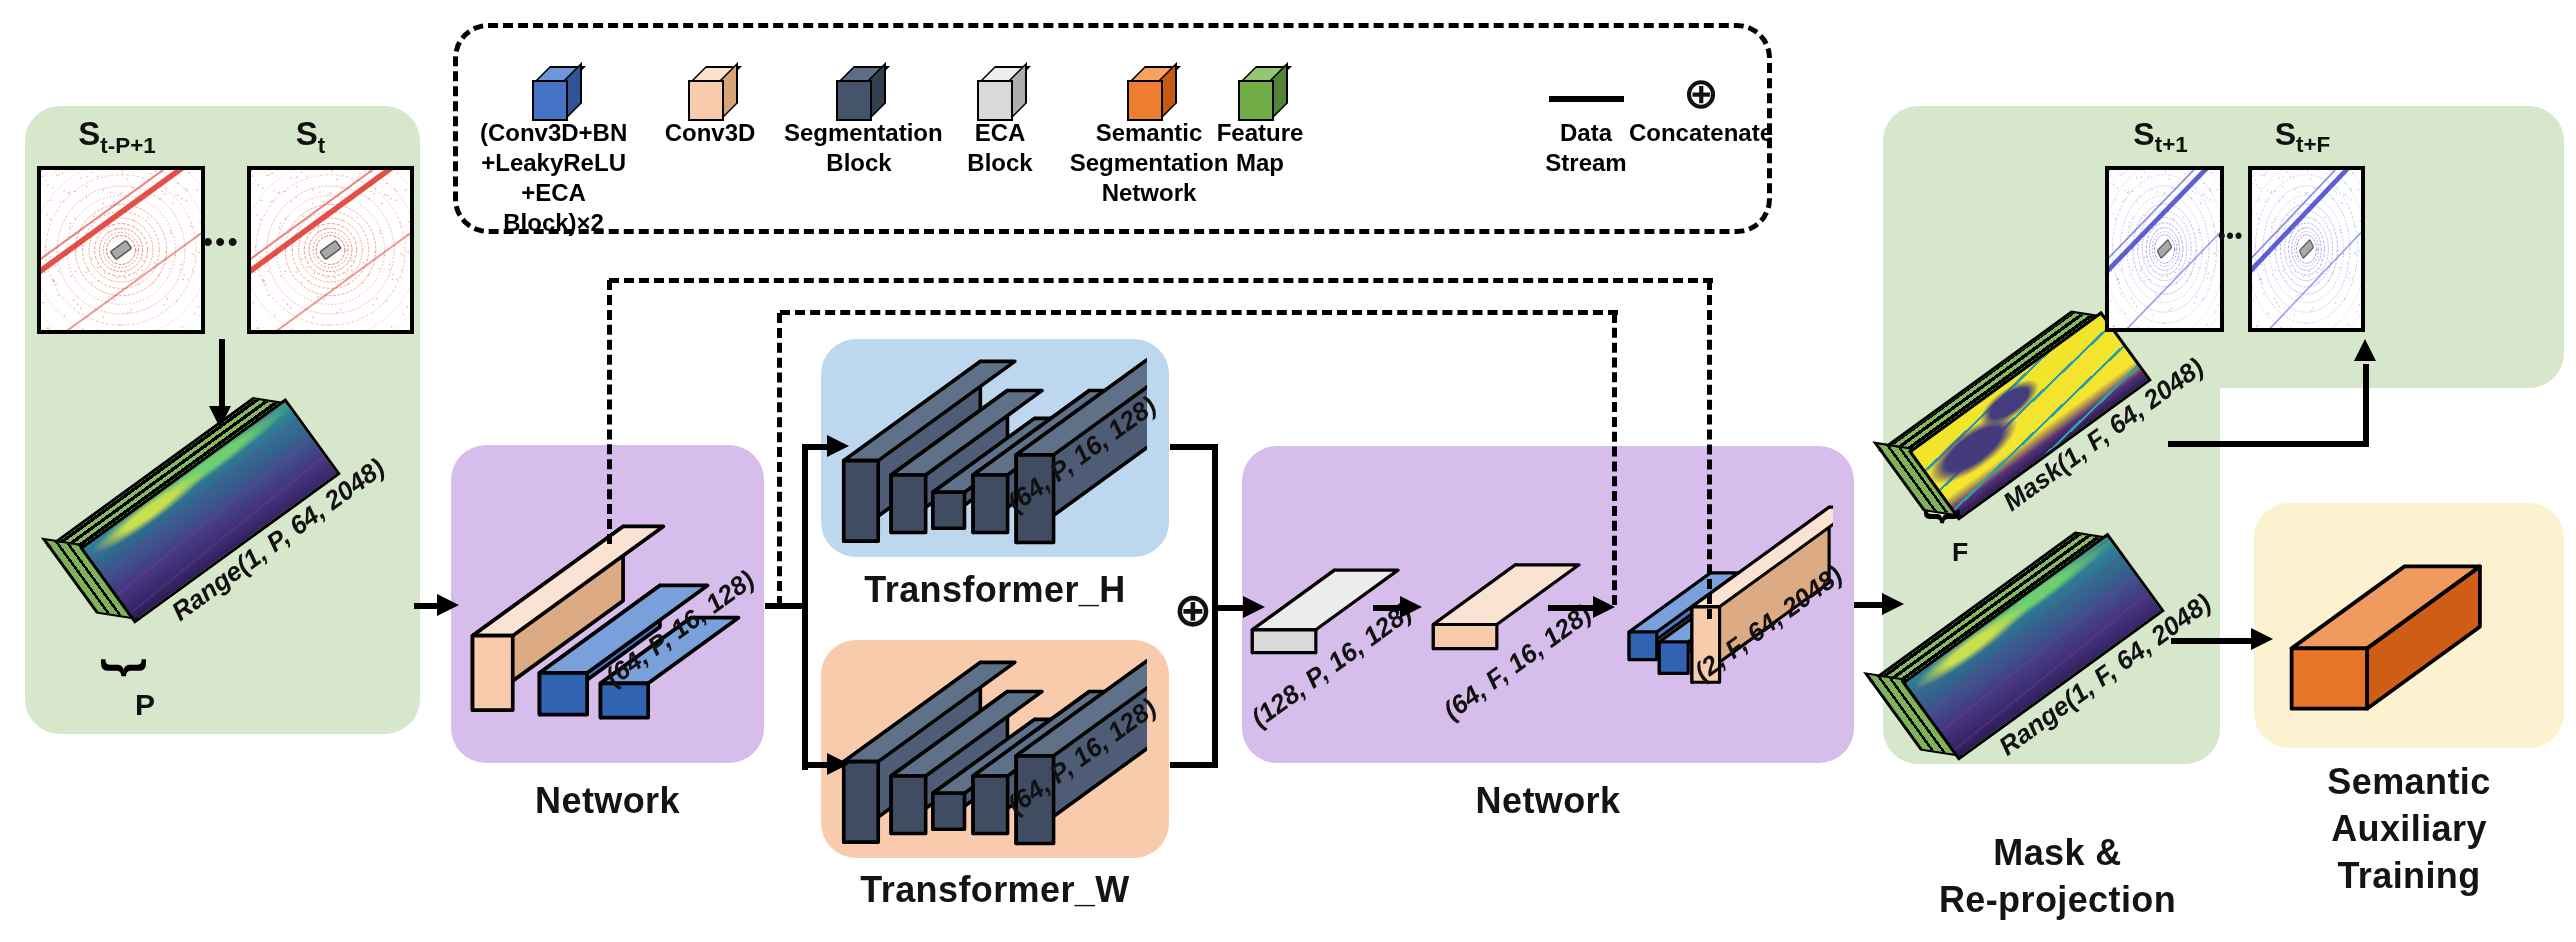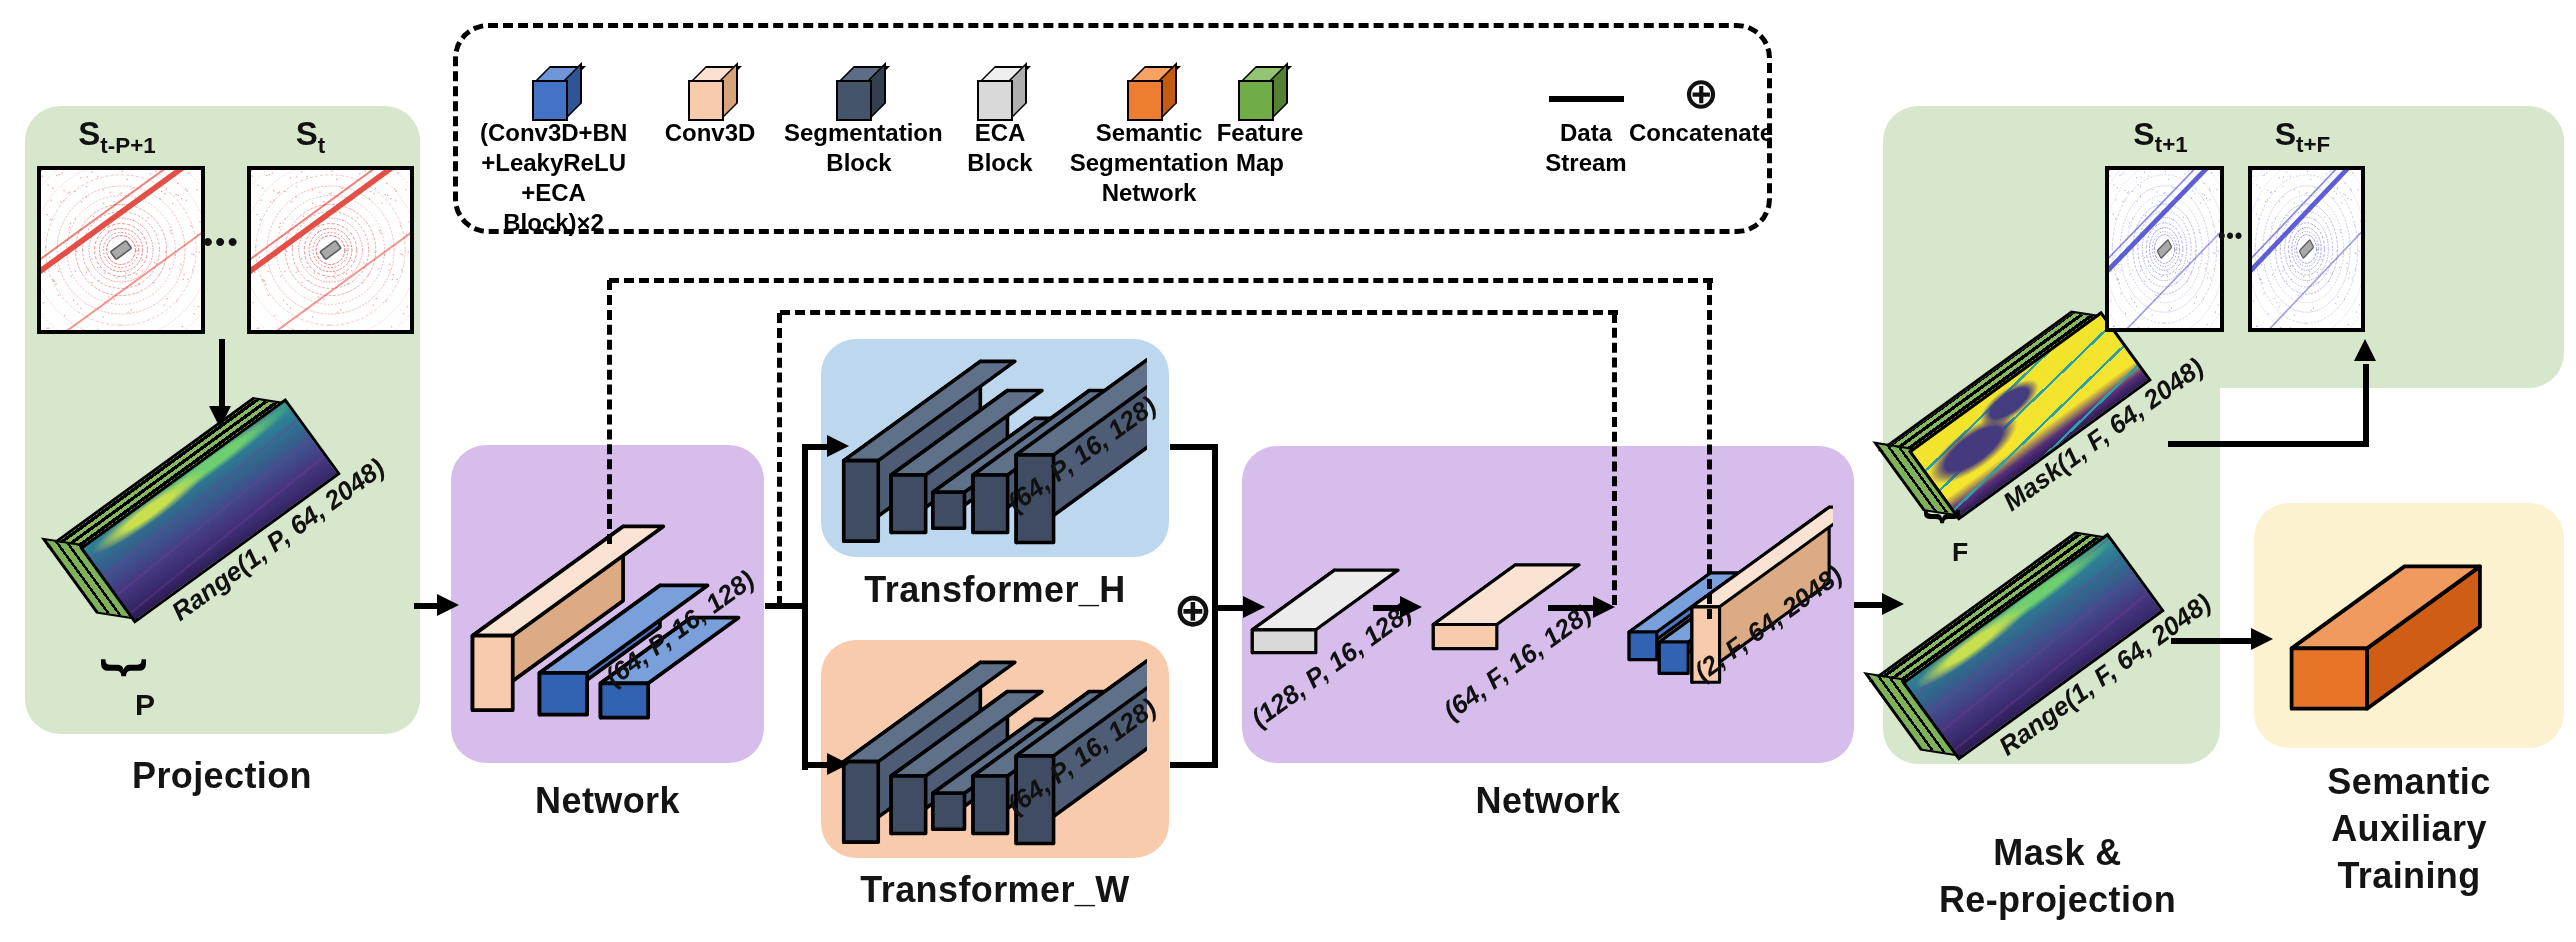--- a/index.html
+++ b/index.html
@@ -522,21 +522,20 @@
     <div class="slab-in" style="width:249px;height:88px;">
       <div class="slab-top" style="left:0;top:-20px;width:249px;height:20px;"></div>
       <div class="slab-cap" style="left:-25px;top:0;width:25px;height:88px;"></div>
       <div class="slab-face face-range" style="width:249px;height:88px;"></div>
       <div class="slab-lab" style="left:38px;top:95px;">Range(1, P, 64, 2048)</div>
     </div>
   </div>
   <div class="brace" style="left:118px;top:640px;font-size:48px;">}</div>
   <div class="pletter" style="left:135px;top:688px;">P</div>
 
-  <div class="title" style="left:56px;top:755px;width:332px;">Projection</div>
 
   <svg class="abs" style="left:465px;top:472px;" width="283" height="253" viewBox="0 0 380 340">
       <polygon points="10.0,220.0 10.0,320.0 212.3,173.1 212.3,73.1" fill="#dcab83" stroke="#000" stroke-width="5" stroke-linejoin="round"></polygon>
       <polygon points="10.0,220.0 64.0,220.0 266.3,73.1 212.3,73.1" fill="#fbe3d3" stroke="#000" stroke-width="5" stroke-linejoin="round"></polygon>
       <polygon points="10.0,220.0 64.0,220.0 64.0,320.0 10.0,320.0" fill="#f8cbad" stroke="#000" stroke-width="5" stroke-linejoin="round"></polygon>
       <polygon points="100.0,270.0 100.0,326.0 261.8,208.4 261.8,152.4" fill="#4a77c7" stroke="#000" stroke-width="5" stroke-linejoin="round"></polygon>
       <polygon points="100.0,270.0 164.0,270.0 325.8,152.4 261.8,152.4" fill="#7aa0dc" stroke="#000" stroke-width="5" stroke-linejoin="round"></polygon>
       <polygon points="100.0,270.0 164.0,270.0 164.0,326.0 100.0,326.0" fill="#3262b2" stroke="#000" stroke-width="5" stroke-linejoin="round"></polygon>
       <polygon points="182.0,284.0 182.0,330.0 303.4,241.8 303.4,195.8" fill="#4a77c7" stroke="#000" stroke-width="5" stroke-linejoin="round"></polygon>
       <polygon points="182.0,284.0 246.0,284.0 367.4,195.8 303.4,195.8" fill="#7aa0dc" stroke="#000" stroke-width="5" stroke-linejoin="round"></polygon>

